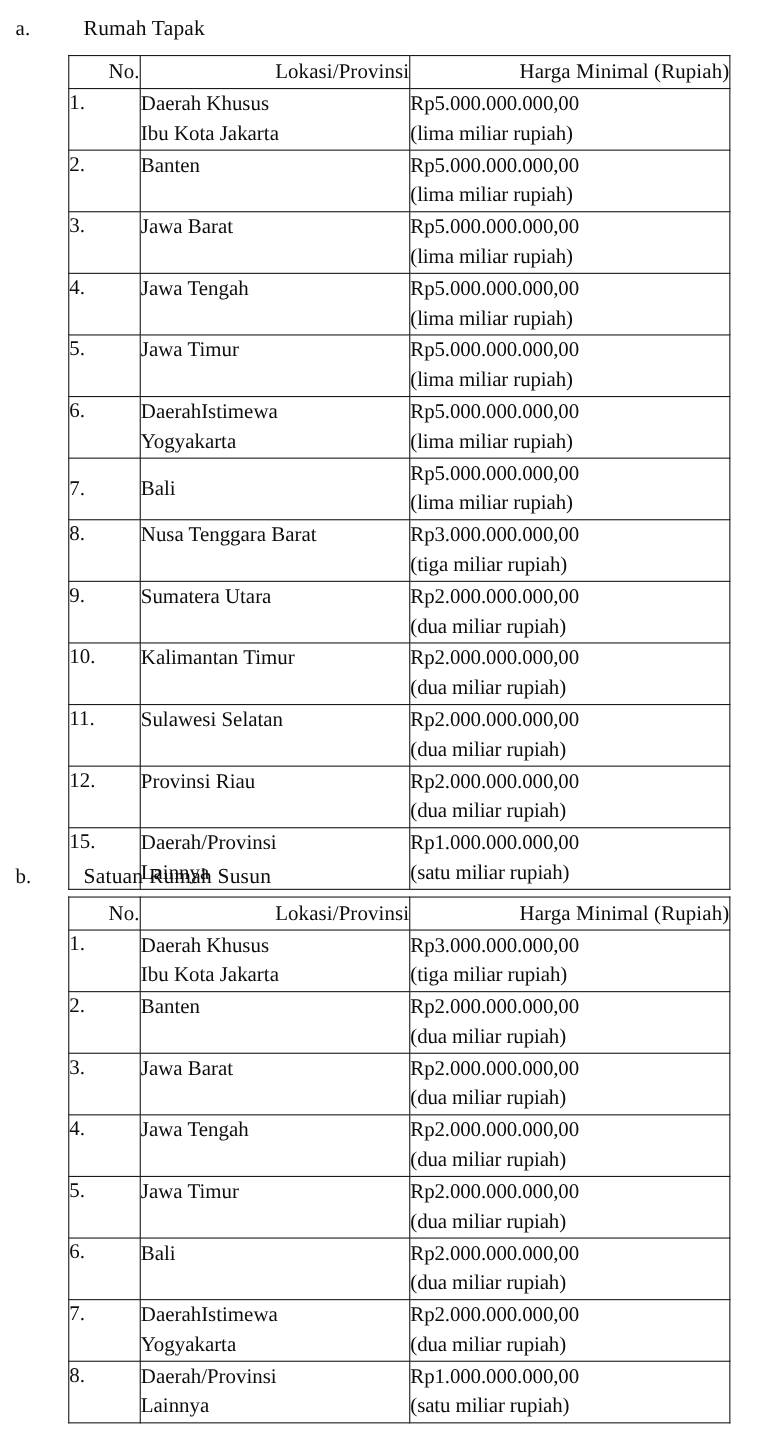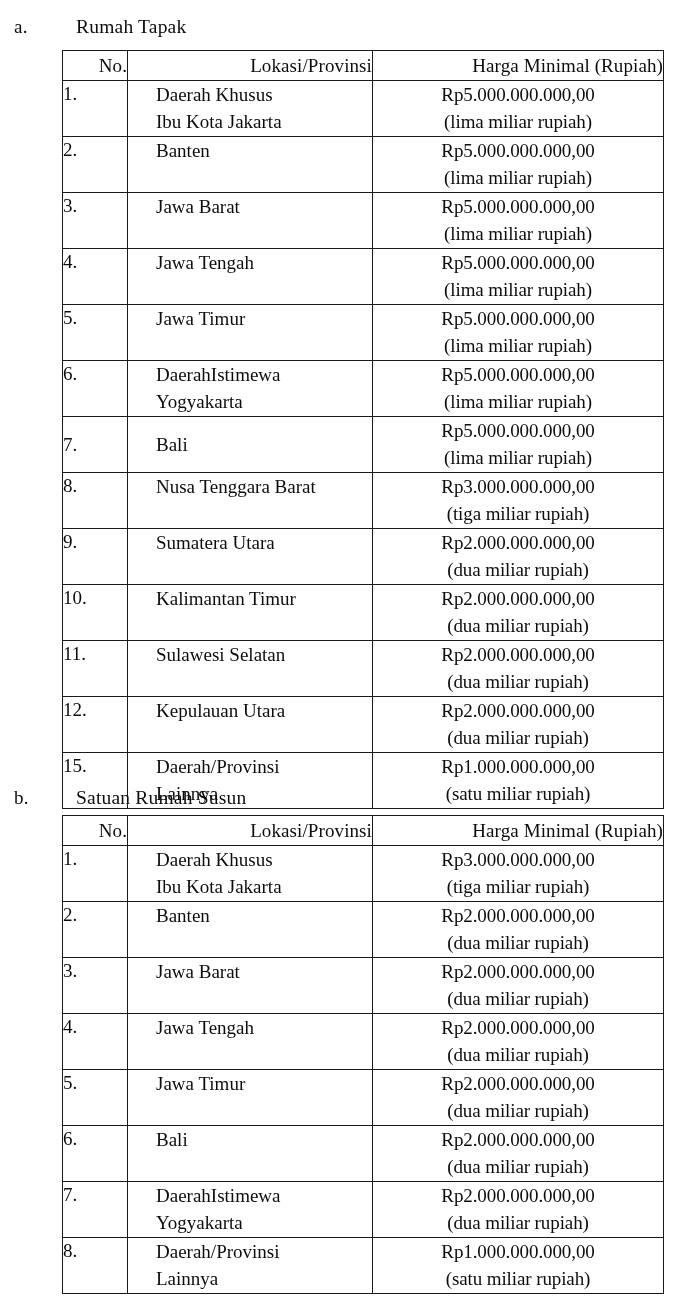--- a/index.html
+++ b/index.html
@@ -98,31 +98,30 @@
     font-size: 19px;
     line-height: 27px;
     padding-left: 11px;
     padding-right: 9px;
     padding-top: 2px;
   }
   .cell-loc.vcenter {
     vertical-align: middle;
     padding-top: 0;
   }
-  .loc-line { display: block; white-space: nowrap; margin-left: 28px; }
+  .loc-line { display: block; white-space: nowrap; }
   .loc-line.justify {
     display: flex;
     justify-content: flex-start;
     padding-right: 4px;
   }
 
   .cell-price {
     font-size: 19px;
     line-height: 27px;
-    text-align: center;
     padding-top: 2px;
     letter-spacing: -0.1px;
   }
   .price-line { display: block; white-space: nowrap; }
 </style>
 </head>
 <body>
 
 <div class="page">
 
@@ -256,21 +255,21 @@
             <span class="loc-line">Sulawesi Selatan</span>
           </td>
           <td class="cell-price">
             <span class="price-line">Rp2.000.000.000,00</span>
             <span class="price-line">(dua miliar rupiah)</span>
           </td>
         </tr>
         <tr>
           <td class="cell-no">12.</td>
           <td class="cell-loc">
-            <span class="loc-line">Kepulauan Utara</span>
+            <span class="loc-line">Provinsi Riau</span>
           </td>
           <td class="cell-price">
             <span class="price-line">Rp2.000.000.000,00</span>
             <span class="price-line">(dua miliar rupiah)</span>
           </td>
         </tr>
         <tr>
           <td class="cell-no">15.</td>
           <td class="cell-loc">
             <span class="loc-line">Daerah/Provinsi</span>

